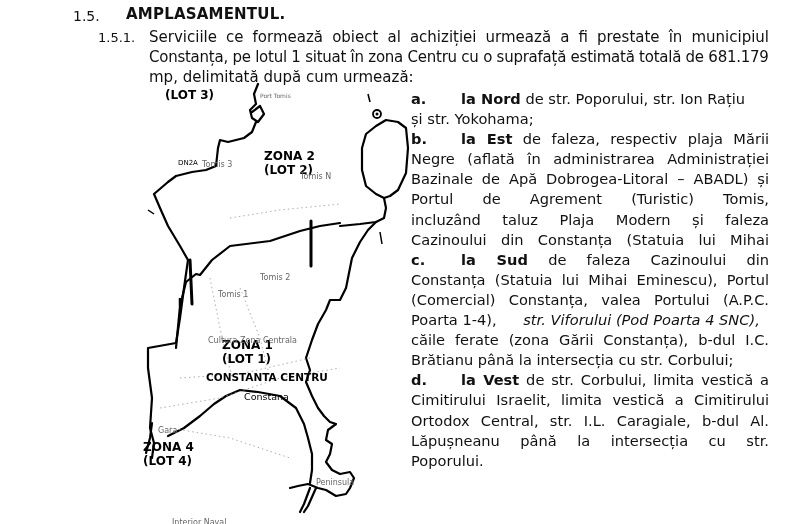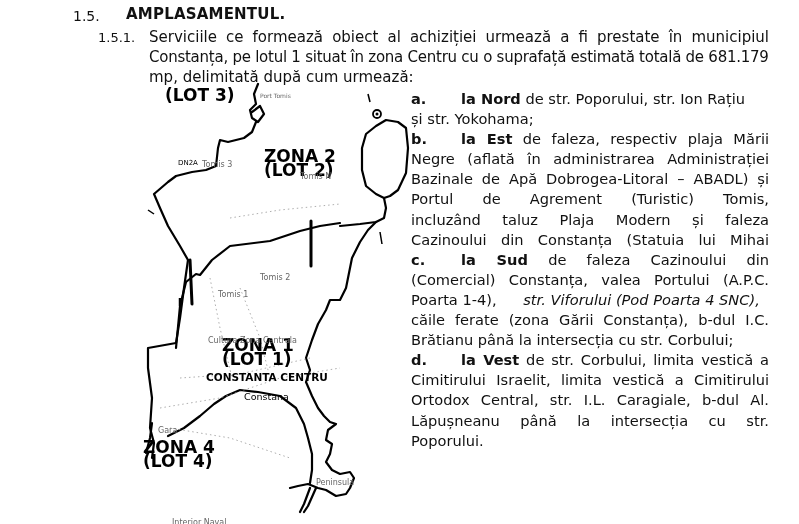--- a/index.html
+++ b/index.html
@@ -12,21 +12,21 @@
     .para .line { display: block; white-space: nowrap; }
     .para .line.j { text-align: justify; text-align-last: justify; white-space: normal; }
     .list { position: absolute; left: 411px; top: 89px; width: 358px; font-size: 14.6px; line-height: 20.1px; }
     .list .l { display: block; white-space: nowrap; overflow: visible; }
     .list .l.j { text-align: justify; text-align-last: justify; white-space: normal; }
     .lbl { font-weight: bold; display: inline-block; width: 50px; }
     .b { font-weight: bold; }
     .it { font-style: italic; margin-left: 22px; }
     .map { position: absolute; left: 140px; top: 78px; width: 270px; height: 446px; }
     .map svg { width: 100%; height: 100%; display: block; }
-    .maplabel { position: absolute; font-weight: bold; font-size: 17px; line-height: 14px; color: #000; white-space: nowrap; }
+    .maplabel { position: absolute; font-weight: bold; font-size: 12px; line-height: 14px; color: #000; white-space: nowrap; }
     .mapsmall { position: absolute; font-size: 8px; color: #666; white-space: nowrap; }
   </style>
 </head>
 <body>
 
 <div class="sec-num">1.5.</div>
 <div class="sec-title">AMPLASAMENTUL.</div>
 
 <div class="sub-num">1.5.1.</div>
 <div class="para">
@@ -117,20 +117,21 @@
   <span class="l">și str. Yokohama;</span>
 
   <span class="l j"><span class="lbl">b.</span><span class="b">la Est</span><span> de faleza, respectiv plaja Mării</span></span>
   <span class="l j">Negre (aflată în administrarea Administrației</span>
   <span class="l j">Bazinale de Apă Dobrogea-Litoral – ABADL) și</span>
   <span class="l j">Portul de Agrement (Turistic) Tomis,</span>
   <span class="l j">incluzând taluz Plaja Modern și faleza</span>
   <span class="l j">Cazinoului din Constanța (Statuia lui Mihai</span>
 
   <span class="l j"><span class="lbl">c.</span><span class="b">la Sud</span><span> de faleza Cazinoului din</span></span>
+  <span class="l j">Constanța (Statuia lui Mihai Eminescu), Portul</span>
   <span class="l j">(Comercial) Constanța, valea Portului (A.P.C.</span>
   <span class="l"><span>Poarta 1-4), </span><span class="it">str. Viforului (Pod Poarta 4 SNC),</span></span>
   <span class="l j">căile ferate (zona Gării Constanța), b-dul I.C.</span>
   <span class="l">Brătianu până la intersecția cu str. Corbului;</span>
 
   <span class="l j"><span class="lbl">d.</span><span class="b">la Vest</span><span> de str. Corbului, limita vestică a</span></span>
   <span class="l j">Cimitirului Israelit, limita vestică a Cimitirului</span>
   <span class="l j">Ortodox Central, str. I.L. Caragiale, b-dul Al.</span>
   <span class="l j">Lăpușneanu până la intersecția cu str.</span>
   <span class="l">Poporului.</span>

